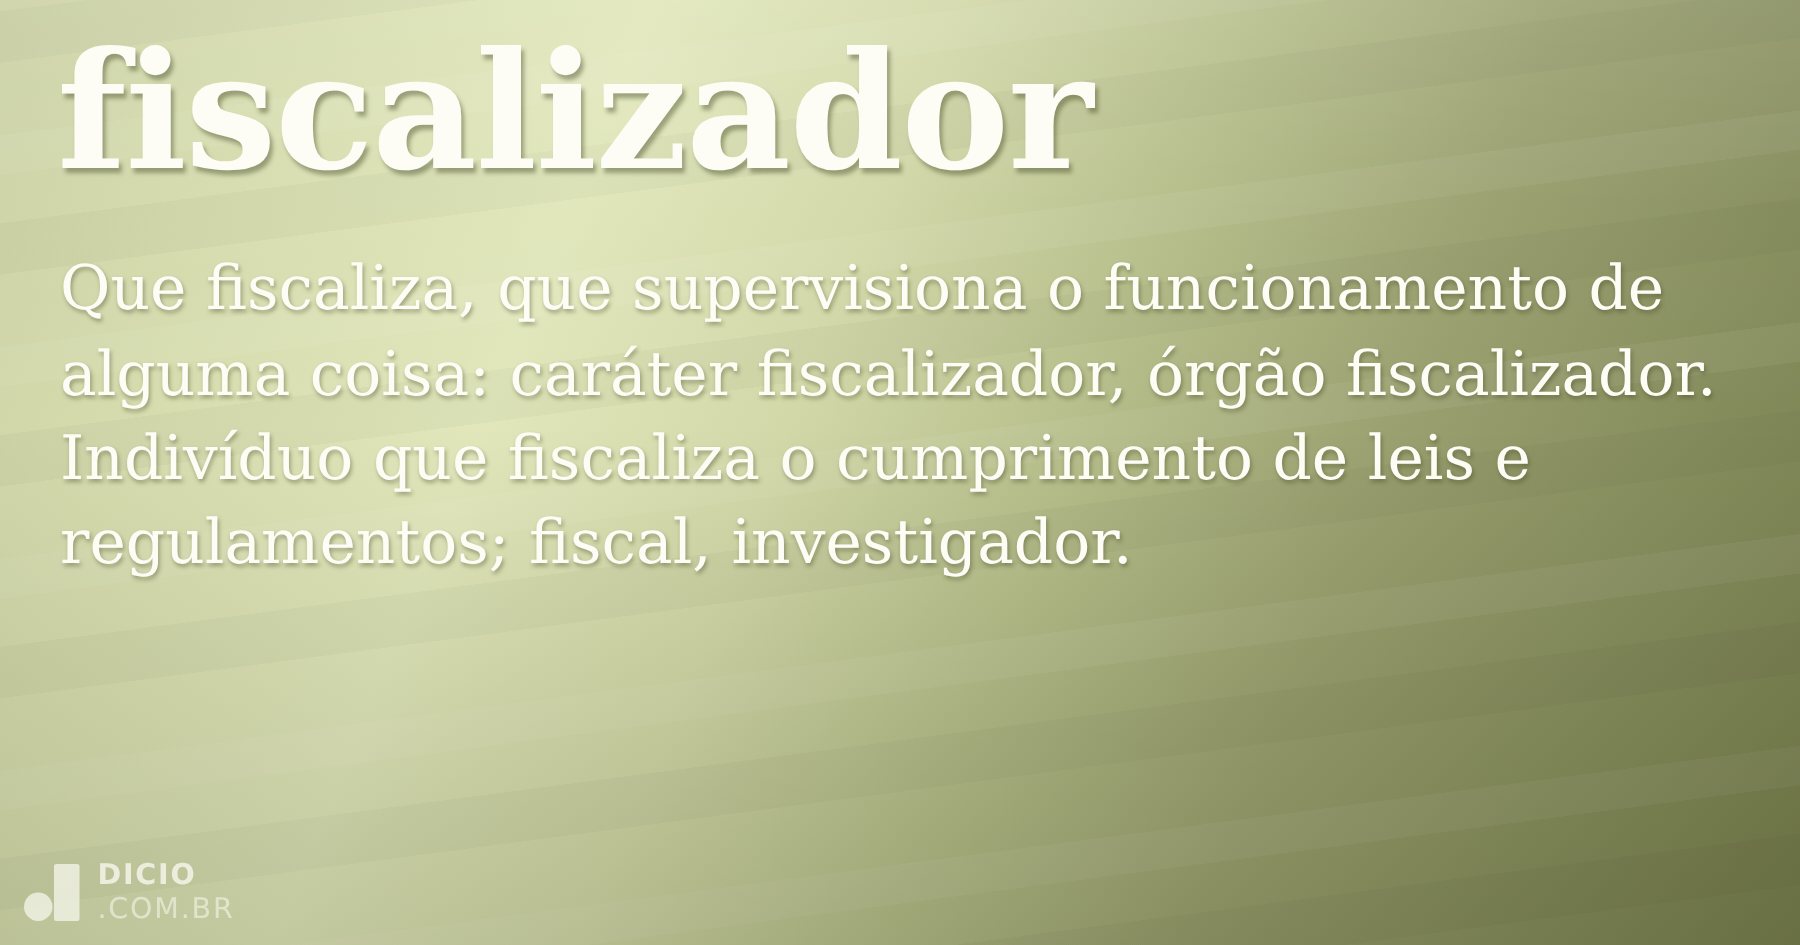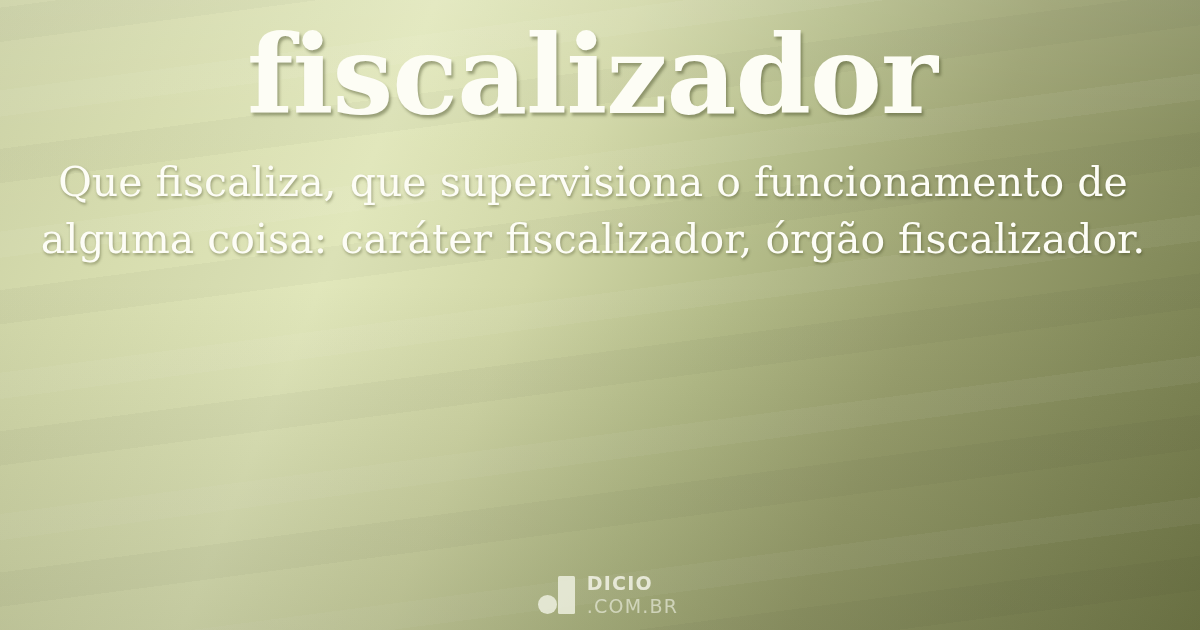--- a/index.html
+++ b/index.html
@@ -60,38 +60,37 @@
       rgba(40,45,15,0.16) 100%);
   }
 
   #content {
     position: relative;
     z-index: 3;
     width: 100%;
     height: 100%;
     box-sizing: border-box;
     padding: 18px 54px 0 34px;
-    text-align: center;
   }
 
   #word {
     font-family: "DejaVu Serif", "Liberation Serif", serif;
     font-weight: 700;
     font-size: 108px;
     line-height: 1.06;
     color: #fdfdf5;
     letter-spacing: -1px;
     margin: 0;
     padding: 0 0 0 4px;
     text-shadow: 2px 3px 3px rgba(60,66,30,0.42);
     white-space: nowrap;
   }
 
   #definitions {
-    margin-top: 22px;
+    margin-top: 32px;
     padding-left: 6px;
   }
 
   .definition {
     font-family: "DejaVu Serif", "Liberation Serif", serif;
     font-weight: 400;
     font-size: 41px;
     line-height: 1.37;
     color: #fdfdf6;
     margin: 0;
@@ -100,21 +99,21 @@
   }
 
   #footer {
     position: absolute;
     left: 16px;
     right: 0;
     bottom: 14px;
     z-index: 4;
     display: flex;
     align-items: center;
-    justify-content: center;
+    justify-content: flex-start;
     gap: 11px;
   }
 
   #logo-mark {
     display: block;
     width: 38px;
     height: 40px;
     opacity: 0.80;
   }
 
@@ -149,20 +148,21 @@
 
   <div id="bands"></div>
   <div id="vshade"></div>
 
   <div id="content">
 
     <h1 id="word">fiscalizador</h1>
 
     <div id="definitions">
       <p class="definition">Que fiscaliza, que supervisiona o funcionamento de alguma coisa: caráter fiscalizador, órgão fiscalizador.</p>
+      <p class="definition">Indivíduo que fiscaliza o cumprimento de leis e regulamentos; fiscal, investigador.</p>
     </div>
 
   </div>
 
   <div id="footer">
     <svg id="logo-mark" viewBox="0 0 38 40" aria-hidden="true">
       <rect x="20" y="1" width="17" height="38" rx="1.5" fill="#f2f4e6"></rect>
       <circle cx="9.5" cy="29.5" r="9.5" fill="#f2f4e6"></circle>
     </svg>
     <div id="logo-text">

